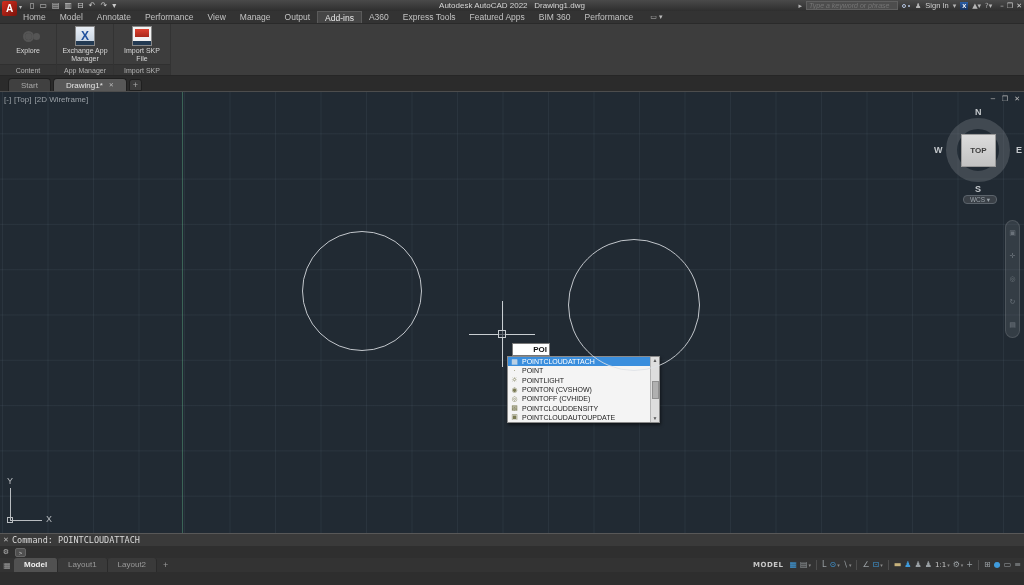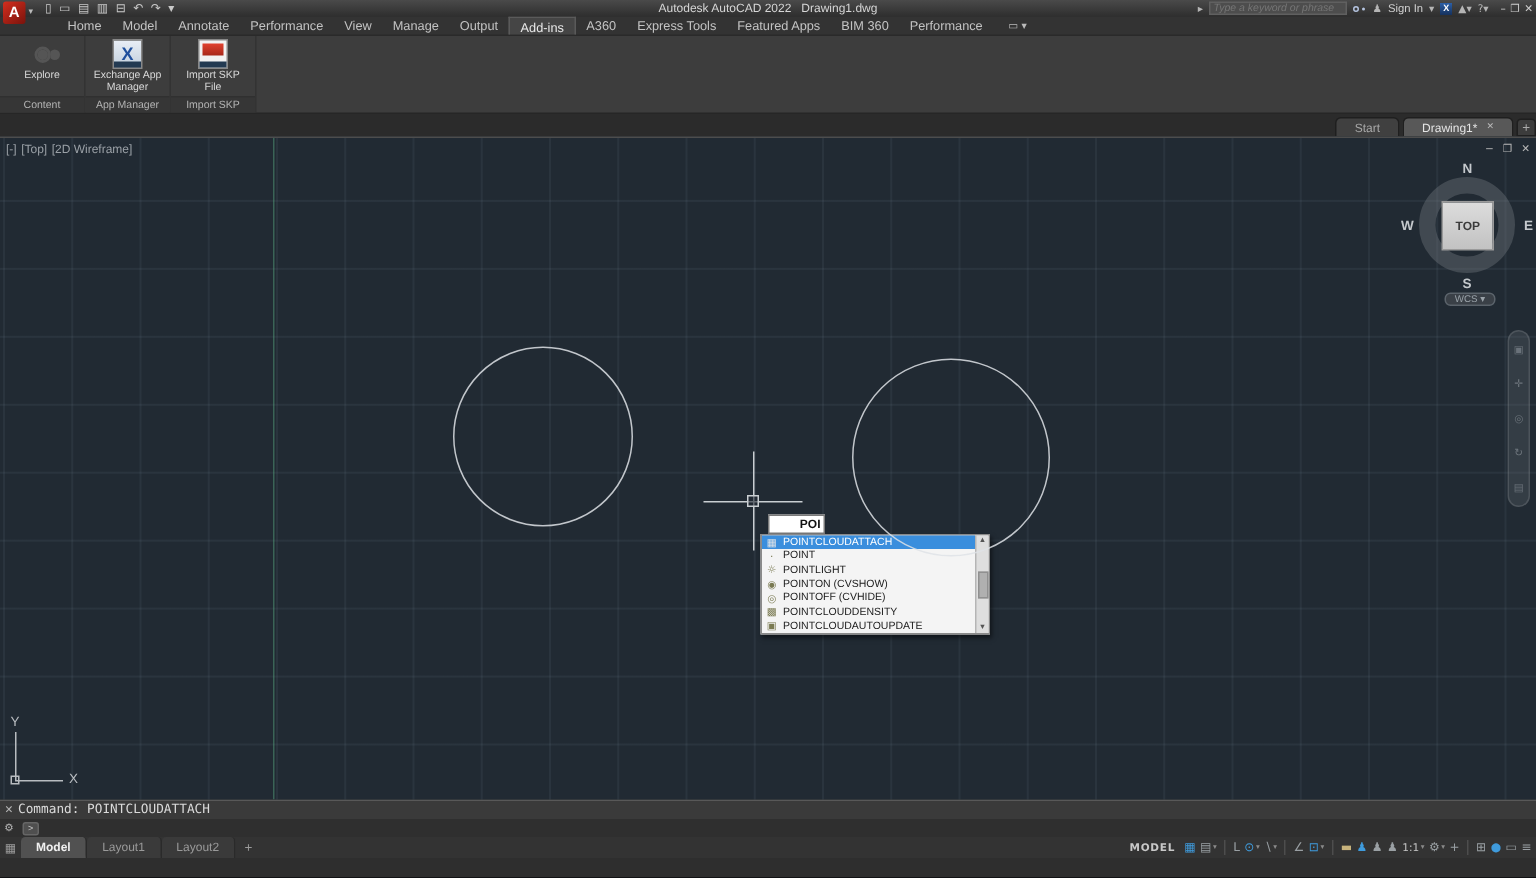--- a/index.html
+++ b/index.html
@@ -23,21 +23,21 @@
     color:#9a9a9a; font-style:italic; font-size:7px; padding:0 2px; }
   .mini { color:#b5b5b5; font-size:7px; font-family:"DejaVu Sans", sans-serif; }
   .bino { display:inline-block; width:4px; height:4px; border:1px solid #b5c4e0;
     border-radius:50%; box-shadow:5px 0 0 -1px #b5c4e0; margin-right:5px; }
   .xbadge { display:inline-block; width:8px; height:8px; background:linear-gradient(#2b5fa8,#16315c);
     color:#fff; font-size:6px; font-weight:bold; text-align:center; line-height:8px; }
   .winctl { display:flex; gap:3px; margin-left:4px; color:#cfcfcf; font-size:7px;
     font-family:"DejaVu Sans", sans-serif; }
 
   
-  .menubar { height:13px; background:#333; display:flex; align-items:stretch; padding-left:38px;
+  .menubar { height:13px; background:#333; display:flex; align-items:stretch; padding-left:16px;
     border-bottom:1px solid #2a2a2a; }
   .rtab { color:#c3c3c3; font-size:8.5px; line-height:12px; padding:0 7px; cursor:default; }
   .rtab.active { background:#454545; border:1px solid #5a5a5a; border-bottom:none; color:#e8e8e8; }
   .panel-toggle { margin-left:10px; color:#bbb; font-size:7px; line-height:12px;
     font-family:"DejaVu Sans", sans-serif; }
 
   
   .ribbon { height:52px; background:#3d3d3d; display:flex; border-bottom:1px solid #262626; }
   .rpanel { display:flex; flex-direction:column; border-right:1px solid #333; }
   .rbtn { flex:1; display:flex; flex-direction:column; align-items:center; padding:2px 4px 0; }
@@ -53,21 +53,21 @@
   .exchange-app-icon::after { content:""; position:absolute; left:0; right:0; bottom:0;
     height:4px; background:#233a52; }
   .import-skp-icon { background:#f2f2f2; border:1px solid #888; position:relative; }
   .import-skp-icon::before { content:""; position:absolute; left:2px; top:2px; right:2px;
     height:8px; background:linear-gradient(#e0412f,#a8281a); }
   .import-skp-icon::after { content:""; position:absolute; left:0; right:0; bottom:0;
     height:4px; background:#233a52; }
 
   
   .filetabs { height:15px; background:#2b2b2b; display:flex; align-items:flex-end; padding-left:8px;
-    gap:2px;justify-content:flex-end; }
+    gap:2px; }
   .ftab { height:13px; padding:0 12px; font-size:8px; line-height:13px; color:#a8a8a8;
     background:#404040; border:1px solid #1f1f1f; border-bottom:none;
     border-radius:4px 4px 0 0; display:flex; gap:6px; align-items:center; }
   .ftab.active { background:#585858; color:#e4e4e4; }
   .ftab .closex { font-size:6px; color:#bbb; }
   .addtab { width:13px; height:12px; background:#3c3c3c; border:1px solid #1f1f1f;
     border-radius:3px 3px 0 0; color:#aaa; font-size:9px; line-height:11px; text-align:center; }
 
   
   .canvas { position:relative; height:442px; background:#212a33; overflow:hidden;

